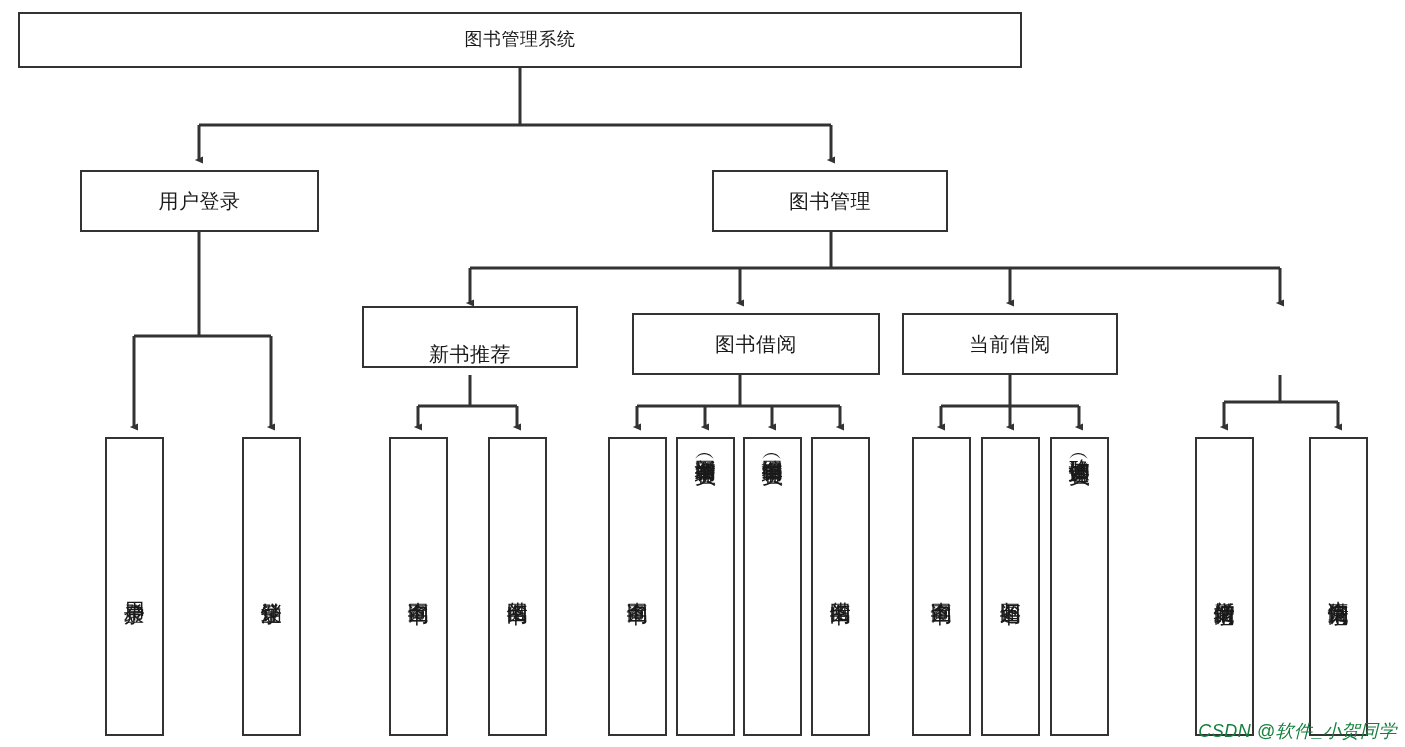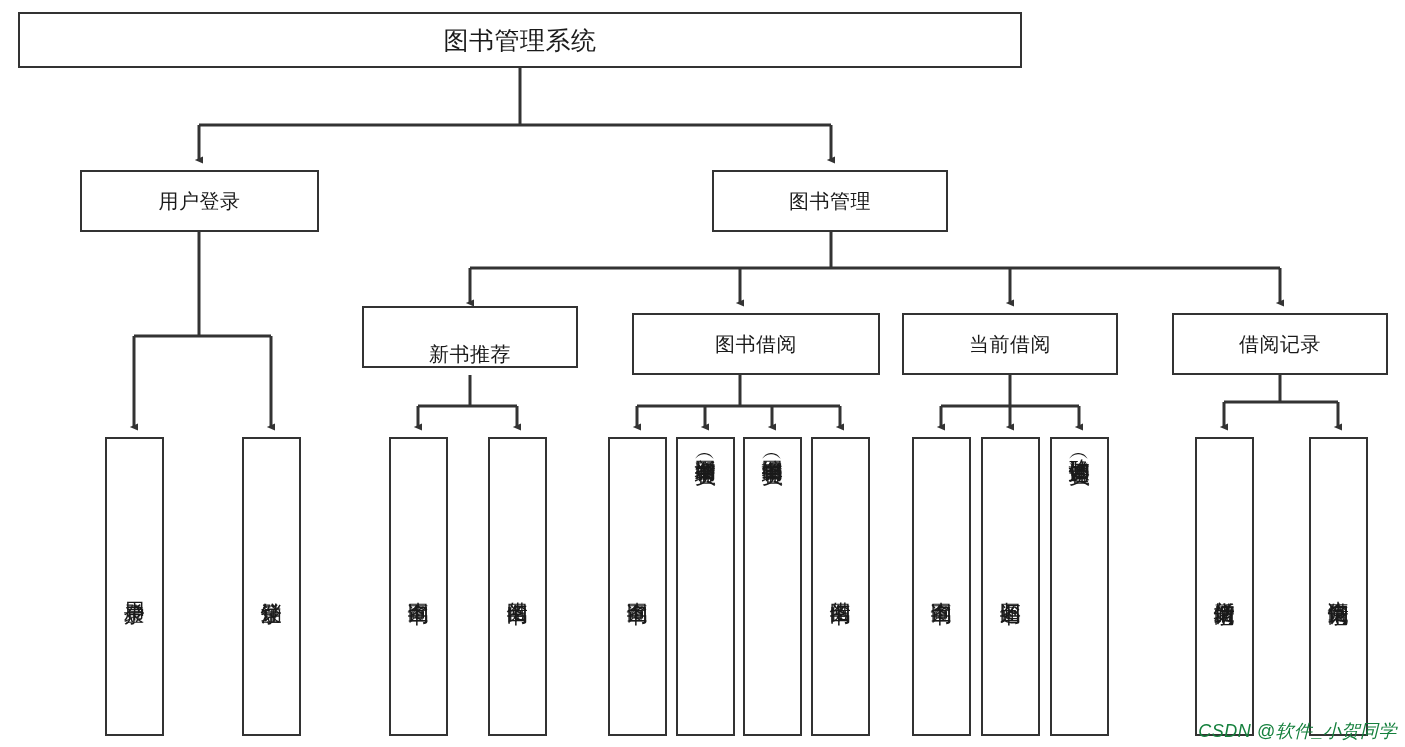--- a/index.html
+++ b/index.html
@@ -35,21 +35,21 @@
     justify-content: center;
     color: #1a1a1a;
     text-align: center;
   }
   .node-h {
     font-size: 20px;
     line-height: 1.2;
     letter-spacing: 0.5px;
   }
   .node-root {
-    font-size: 25px;
+    font-size: 18px;
   }
   .node-v {
     writing-mode: vertical-rl;
     text-orientation: upright;
     font-size: 21px;
     line-height: 1.22;
     letter-spacing: 1px;
     align-items: center;
     justify-content: center;
     padding: 3px 0;
@@ -138,23 +138,20 @@
 
   <div class="node node-h" style="left:362px; top:306px; width:216px; height:62px;align-items:flex-end;">
     <span>新书推荐</span>
   </div>
   <div class="node node-h" style="left:632px; top:313px; width:248px; height:62px;">
     <span>图书借阅</span>
   </div>
   <div class="node node-h" style="left:902px; top:313px; width:216px; height:62px;">
     <span>当前借阅</span>
   </div>
-  <div class="node node-h" style="left:1172px; top:313px; width:216px; height:62px;">
-    <span>借阅记录</span>
-  </div>
 
   <div class="node node-v" style="left:105px; top:437px; width:59px; height:299px;">
     <span>用户登录</span>
   </div>
   <div class="node node-v" style="left:242px; top:437px; width:59px; height:299px;">
     <span>注销登录</span>
   </div>
 
   <div class="node node-v" style="left:389px; top:437px; width:59px; height:299px;">
     <span>查询图书</span>

